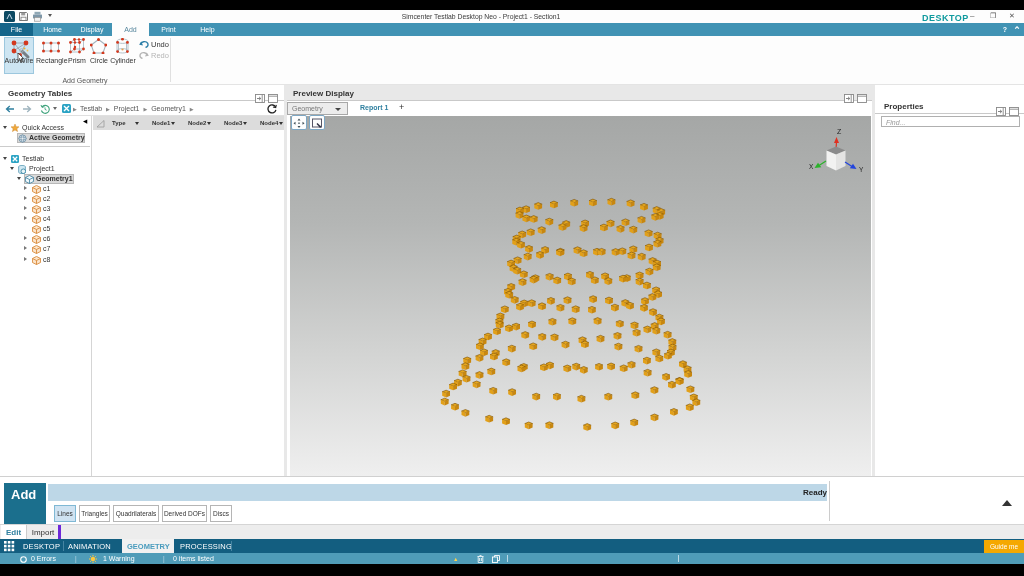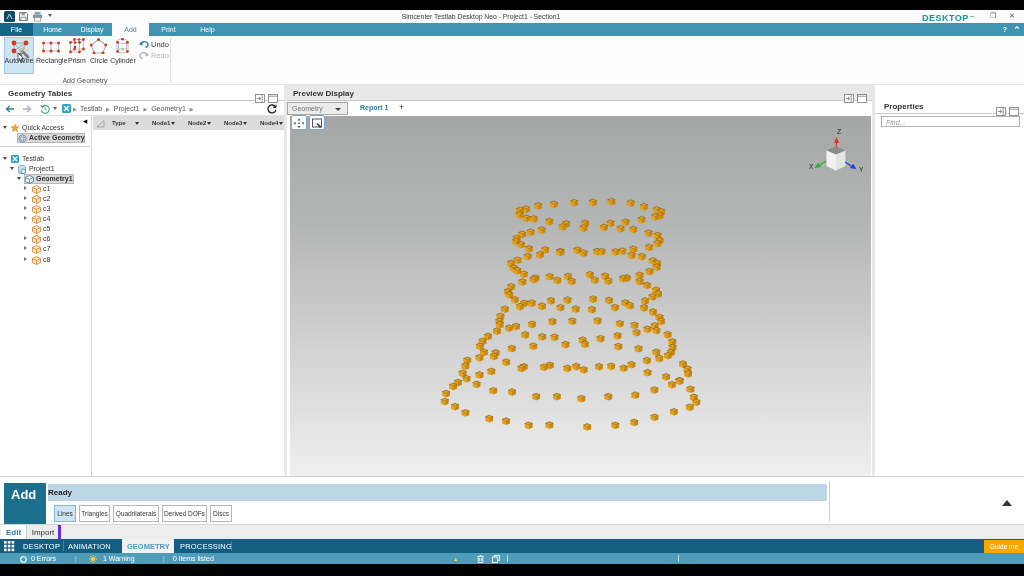--- a/index.html
+++ b/index.html
@@ -572,21 +572,21 @@
             <rect x="0.5" y="0.5" width="9" height="8" fill="#fff" stroke="#888" stroke-width="0.9"></rect>
             <line x1="0.5" y1="2.2" x2="9.5" y2="2.2" stroke="#888" stroke-width="0.9"></line>
           </svg></div>
       <div class="abs" style="left:6px; top:18px; width:139px; height:11px; border:1px solid #b0b0b0; font-size:7px; font-style:italic; color:#999; padding:1.5px 0 0 4px;">Find...</div>
     </div>
 
   </div>
   <div id="addpanel">
 
     <div class="abs" style="left:4px; top:6px; width:42px; height:42px; background:#1b6f8d; color:#fff; font-size:13px; font-weight:bold; padding:4px 0 0 7px;">Add</div>
-    <div class="abs" style="left:48px; top:7px; width:779px; height:17px; background:#bdd7e7; text-align:left; font-size:8px; font-weight:bold; color:#222; line-height:17px;">Ready</div>
+    <div class="abs" style="left:48px; top:7px; width:779px; height:17px; background:#bdd7e7; text-align:right; font-size:8px; font-weight:bold; color:#222; line-height:17px;">Ready</div>
     <div class="bbtn" style="left:54px; width:22px; background:#cfe3f2; border-color:#7fb8d4;">Lines</div>
     <div class="bbtn" style="left:79px; width:31px;">Triangles</div>
     <div class="bbtn" style="left:113px; width:46px;">Quadrilaterals</div>
     <div class="bbtn" style="left:162px; width:45px;">Derived DOFs</div>
     <div class="bbtn" style="left:210px; width:22px;">Discs</div>
     <div class="abs" style="left:829px; top:4px; width:1px; height:40px; background:#ccc;"></div>
     <div class="abs" style="left:1002px; top:23px; width:0; height:0; border-left:5px solid transparent; border-right:5px solid transparent; border-bottom:6px solid #333;"></div>
 
   </div>
   <div id="editbar">

